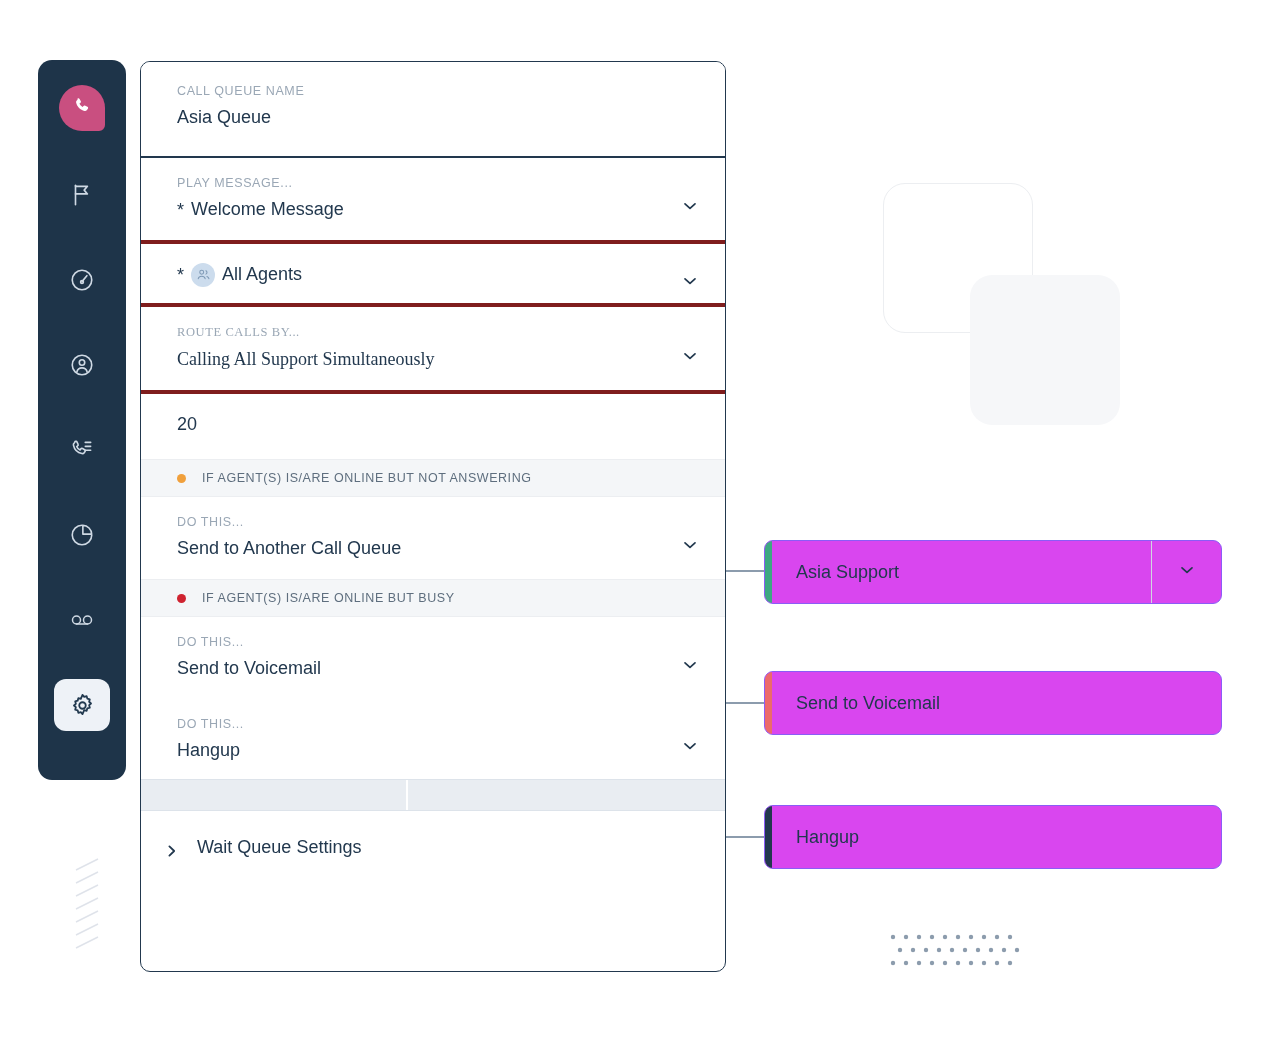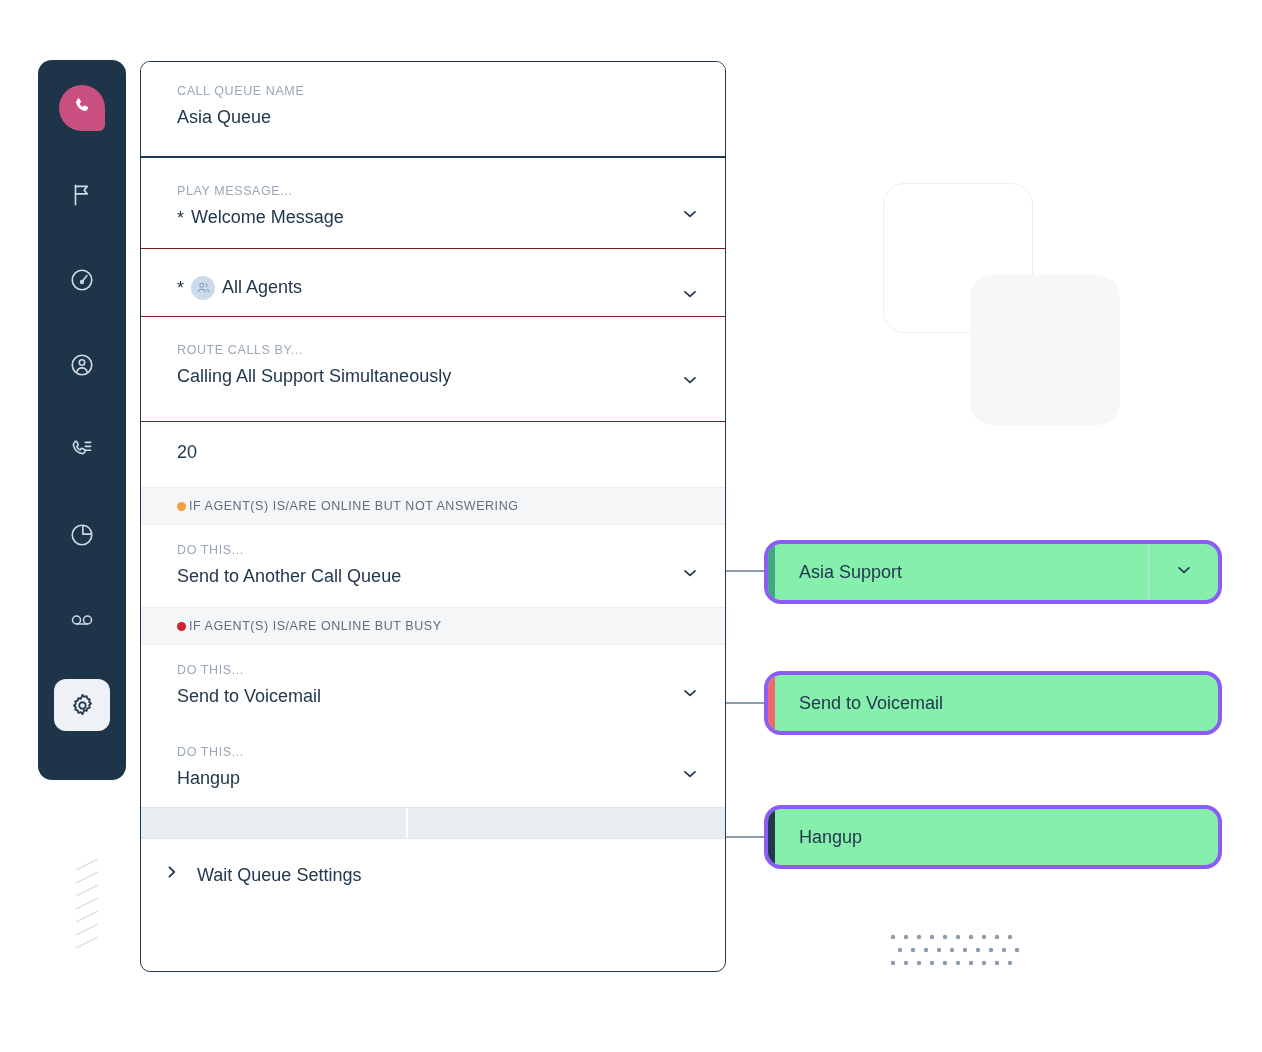--- a/index.html
+++ b/index.html
@@ -64,21 +64,21 @@
     background: #ffffff;
     border: 1px solid #22384e;
     border-radius: 10px;
     overflow: hidden;
   }
   .row {
     position: relative;
     padding: 18px 46px 14px 36px;
     background: #ffffff;
   }
-  .row.hairline { border-bottom: 1px solid #7f1d1d; margin-top: 8px; }
+  .row.hairline { border-bottom: 4px solid #7f1d1d; }
   .row.heavy-rule { border-bottom: 2px solid #22384e; }
   .row-label {
     font-size: 12.5px; letter-spacing: .6px;
     color: #9aa7b5; text-transform: uppercase;
     margin-bottom: 7px;
   }
   .row-label.indent { padding-left: 13px; }
   .row-value {
     font-size: 18px; color: #22384e;
     display: flex; align-items: center; gap: 7px;
@@ -94,53 +94,53 @@
   .chev {
     position: absolute; right: 26px; top: 50%;
     transform: translateY(-2px);
     width: 18px; height: 18px;
   }
 
   
   .cond {
     background: #f4f6f8;
     padding: 11px 36px 11px 36px;
-    display: flex; align-items: center; gap: 3px;
+    display: flex; align-items: center; gap: 16px;
     border-top: 1px solid #eceef1;
     border-bottom: 1px solid #eceef1;
   }
   .dot { width: 9px; height: 9px; border-radius: 50%; flex: 0 0 auto; }
   .cond-text {
     font-size: 12.5px; letter-spacing: .55px;
     color: #5e6e7e; text-transform: uppercase;
   }
 
   
   .split-band {
     height: 32px; background: #e9edf2;
     border-top: 1px solid #dde3ea; border-bottom: 1px solid #dde3ea;
     display: flex;
   }
   .split-band .pane-a { width: 267px; border-right: 2px solid #ffffff; }
   .split-band .pane-b { flex: 1; }
 
   .accordion {
     padding: 26px 36px 30px 24px;
-    display: flex; align-items: flex-start; gap: 18px;
+    display: flex; align-items: flex-end; gap: 18px;
   }
   .accordion .caret { width: 14px; height: 14px; }
   .accordion-label { font-size: 18px; color: #22384e; }
 
   
   .flow-card {
     position: absolute;
     width: 458px; height: 64px;
-    background: #86efac;
-    border: 4px solid #8b5cf6;
-    border-radius: 17px;
+    background: #d946ef;
+    border: 1px solid #8b5cf6;
+    border-radius: 9px;
     display: flex; align-items: center;
     overflow: hidden;
   }
   .accent { width: 7px; height: 100%; flex: 0 0 auto; }
   .flow-text { font-size: 18px; color: #22384e; padding-left: 24px; flex: 1; }
   .flow-chev-box {
     width: 70px; height: 100%;
     border-left: 1px solid #cfd7e0;
     display: flex; align-items: center; justify-content: center;
     flex: 0 0 auto;
@@ -340,21 +340,21 @@
         </span>
         <span>All Agents</span>
       </div>
       <span class="chev">
         <svg width="18" height="18" viewBox="0 0 18 18" fill="none">
           <path d="M4 6.8 9 11.4l5-4.6" stroke="#22384e" stroke-width="1.7" stroke-linecap="round" stroke-linejoin="round"></path>
         </svg>
       </span>
     </div>
 
-    <div class="row hairline" style="padding-bottom:32px;">
+    <div class="row hairline" style="padding-bottom:18px;font-family:Liberation Serif, serif;">
       <div class="row-label">ROUTE CALLS BY...</div>
       <div class="row-value">
         <span>Calling All Support Simultaneously</span>
       </div>
       <span class="chev">
         <svg width="18" height="18" viewBox="0 0 18 18" fill="none">
           <path d="M4 6.8 9 11.4l5-4.6" stroke="#22384e" stroke-width="1.7" stroke-linecap="round" stroke-linejoin="round"></path>
         </svg>
       </span>
     </div>

